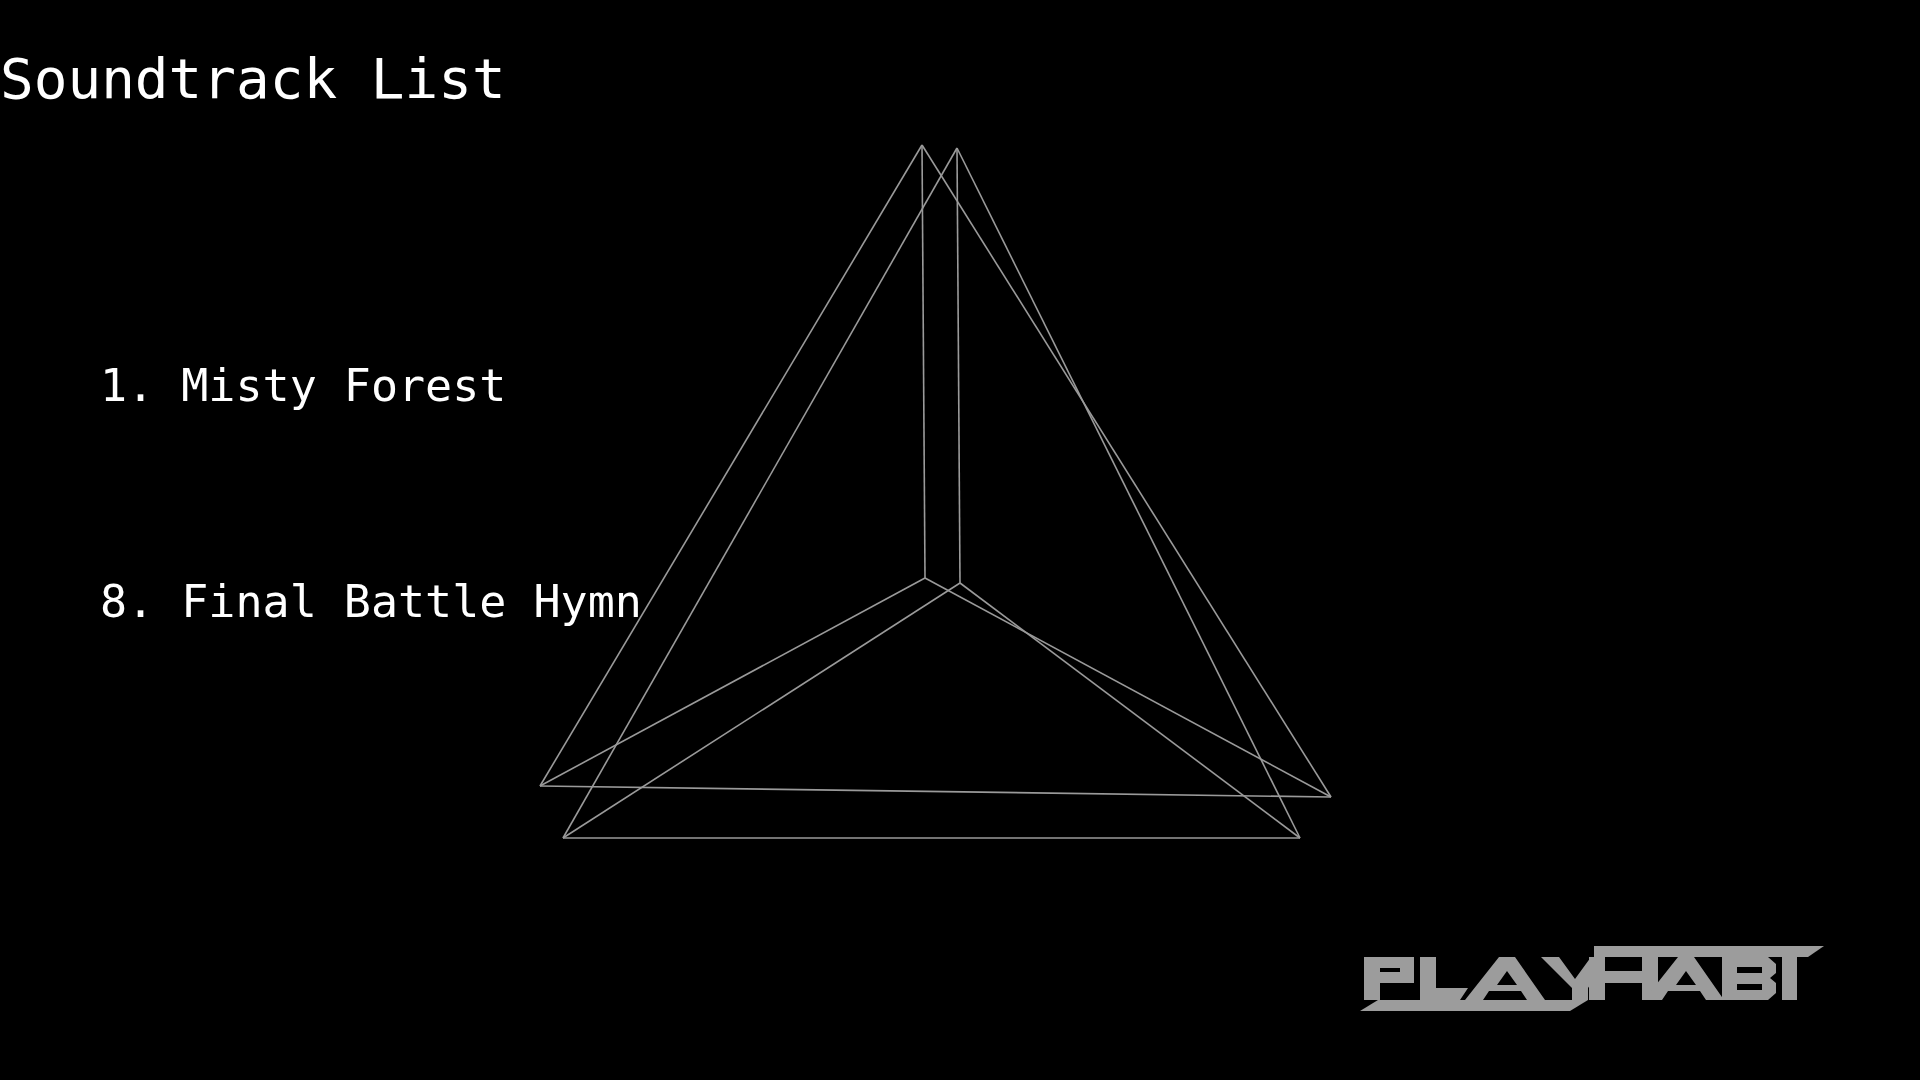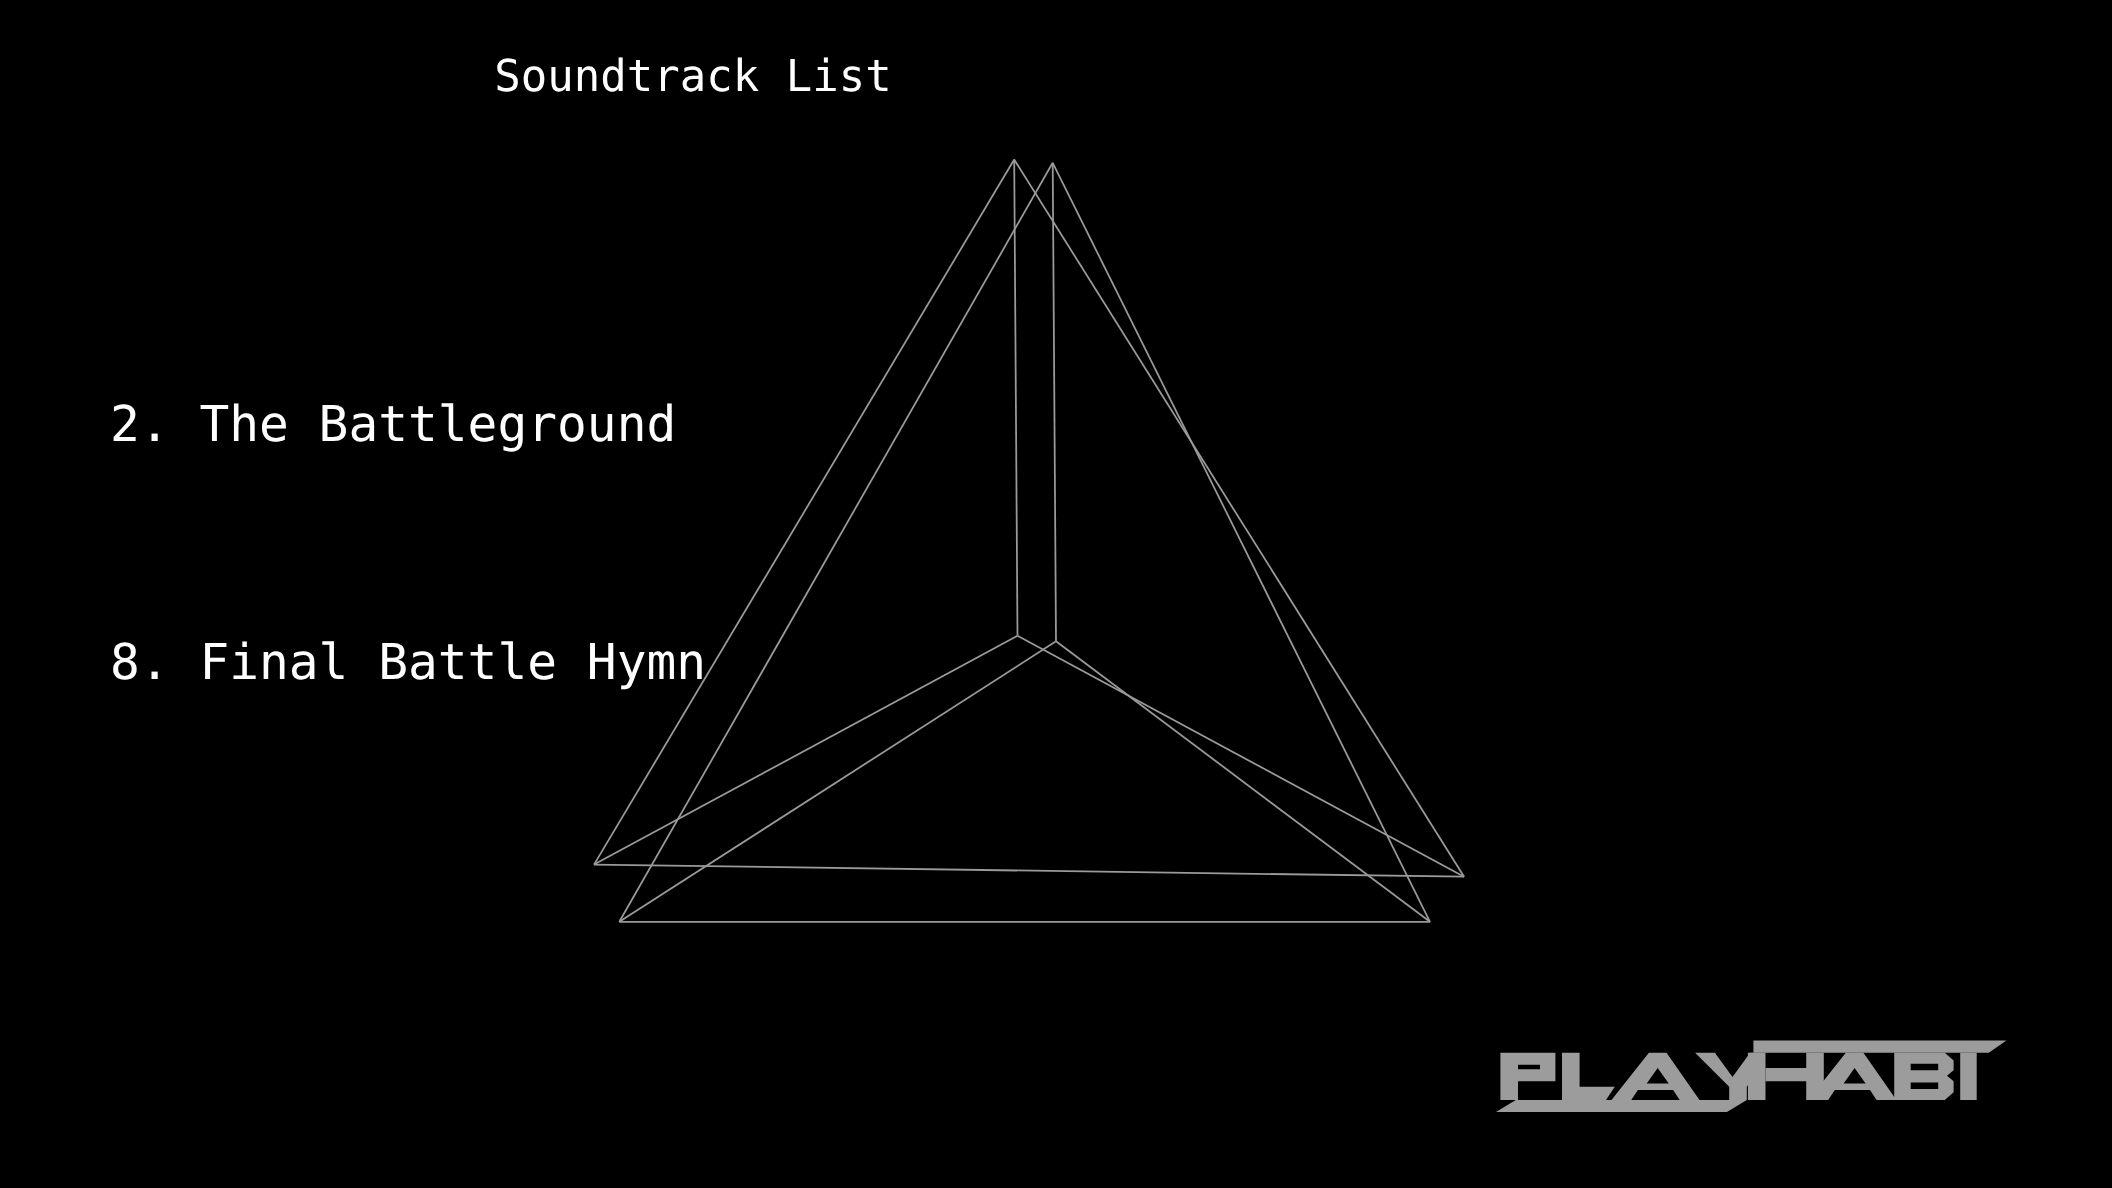--- a/index.html
+++ b/index.html
@@ -28,23 +28,22 @@
     height: 1080px;
     z-index: 1;
     pointer-events: none;
   }
   
   #title {
     position: absolute;
     left: 0;
     top: 48px;
     width: 1260px;
-    text-align: center;
     color: #ffffff;
-    font-size: 40px;
+    font-size: 56px;
     letter-spacing: 0px;
     line-height: 1.1;
     z-index: 3;
     white-space: pre;
   }
   
   #tracklist {
     position: absolute;
     left: 100px;
     top: 206px;
@@ -89,21 +88,21 @@
       <path d="M 957,148 L 960,583" stroke="#9a9a9a"></path>
       <path d="M 960,583 L 563,838" stroke="#9a9a9a"></path>
       <path d="M 960,583 L 1300,838" stroke="#9a9a9a"></path>
       <path d="M 563,838 L 1300,838" stroke="#9a9a9a"></path>
     </g>
   </svg>
 
   <div id="title" style="color: rgb(255, 255, 255);">Soundtrack List</div>
 
   <div id="tracklist" style="color: rgb(255, 255, 255);">
-    <div class="track-row">2. The Battleground</div>
+    <div class="track-row">1. Misty Forest</div>
     <div class="track-row">8. Final Battle Hymn</div>
     
     
     
   </div>
 
   <div id="logo" title="PLAYHABITS">
       <svg viewBox="0 0 470 80" xmlns="http://www.w3.org/2000/svg">
         <g fill="#9c9c9c">
           <path d="M238,8 L468,8 L452,19 L238,19 Z"></path>

